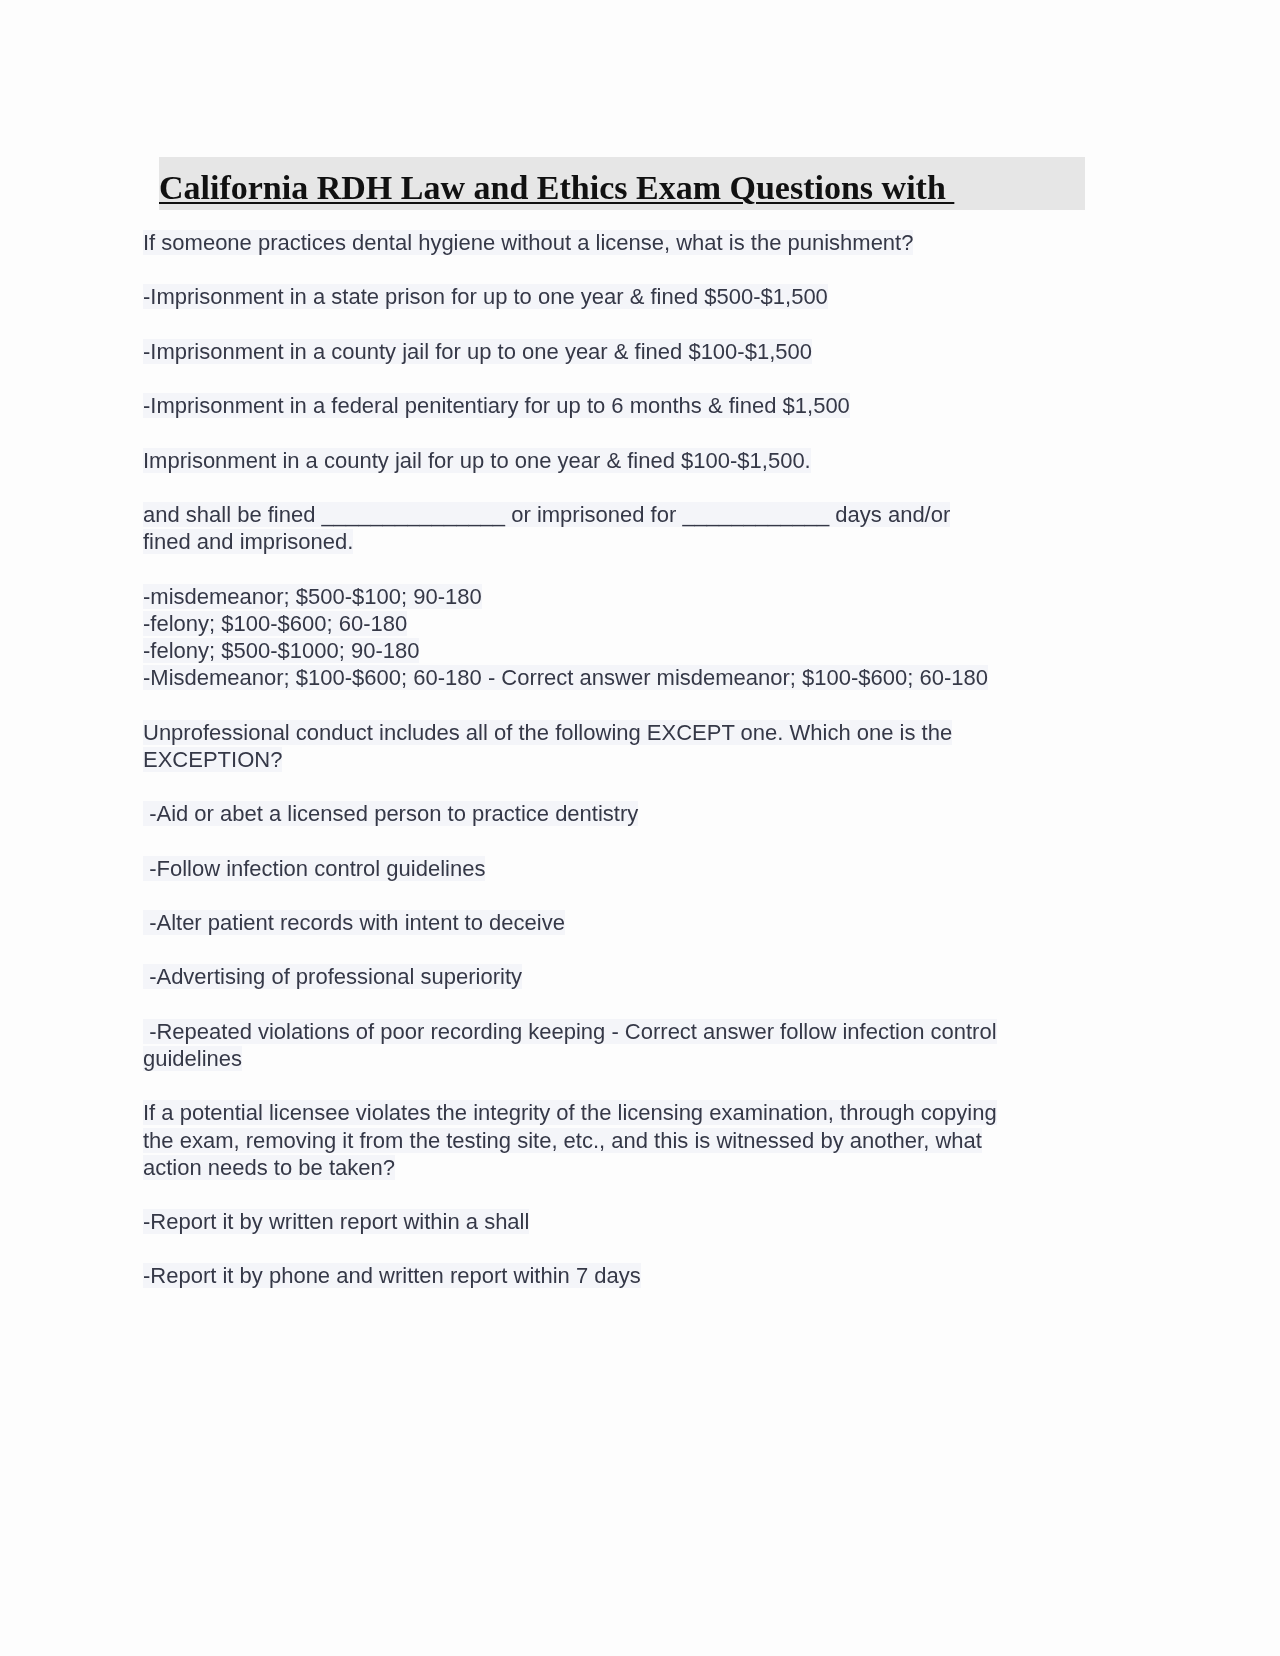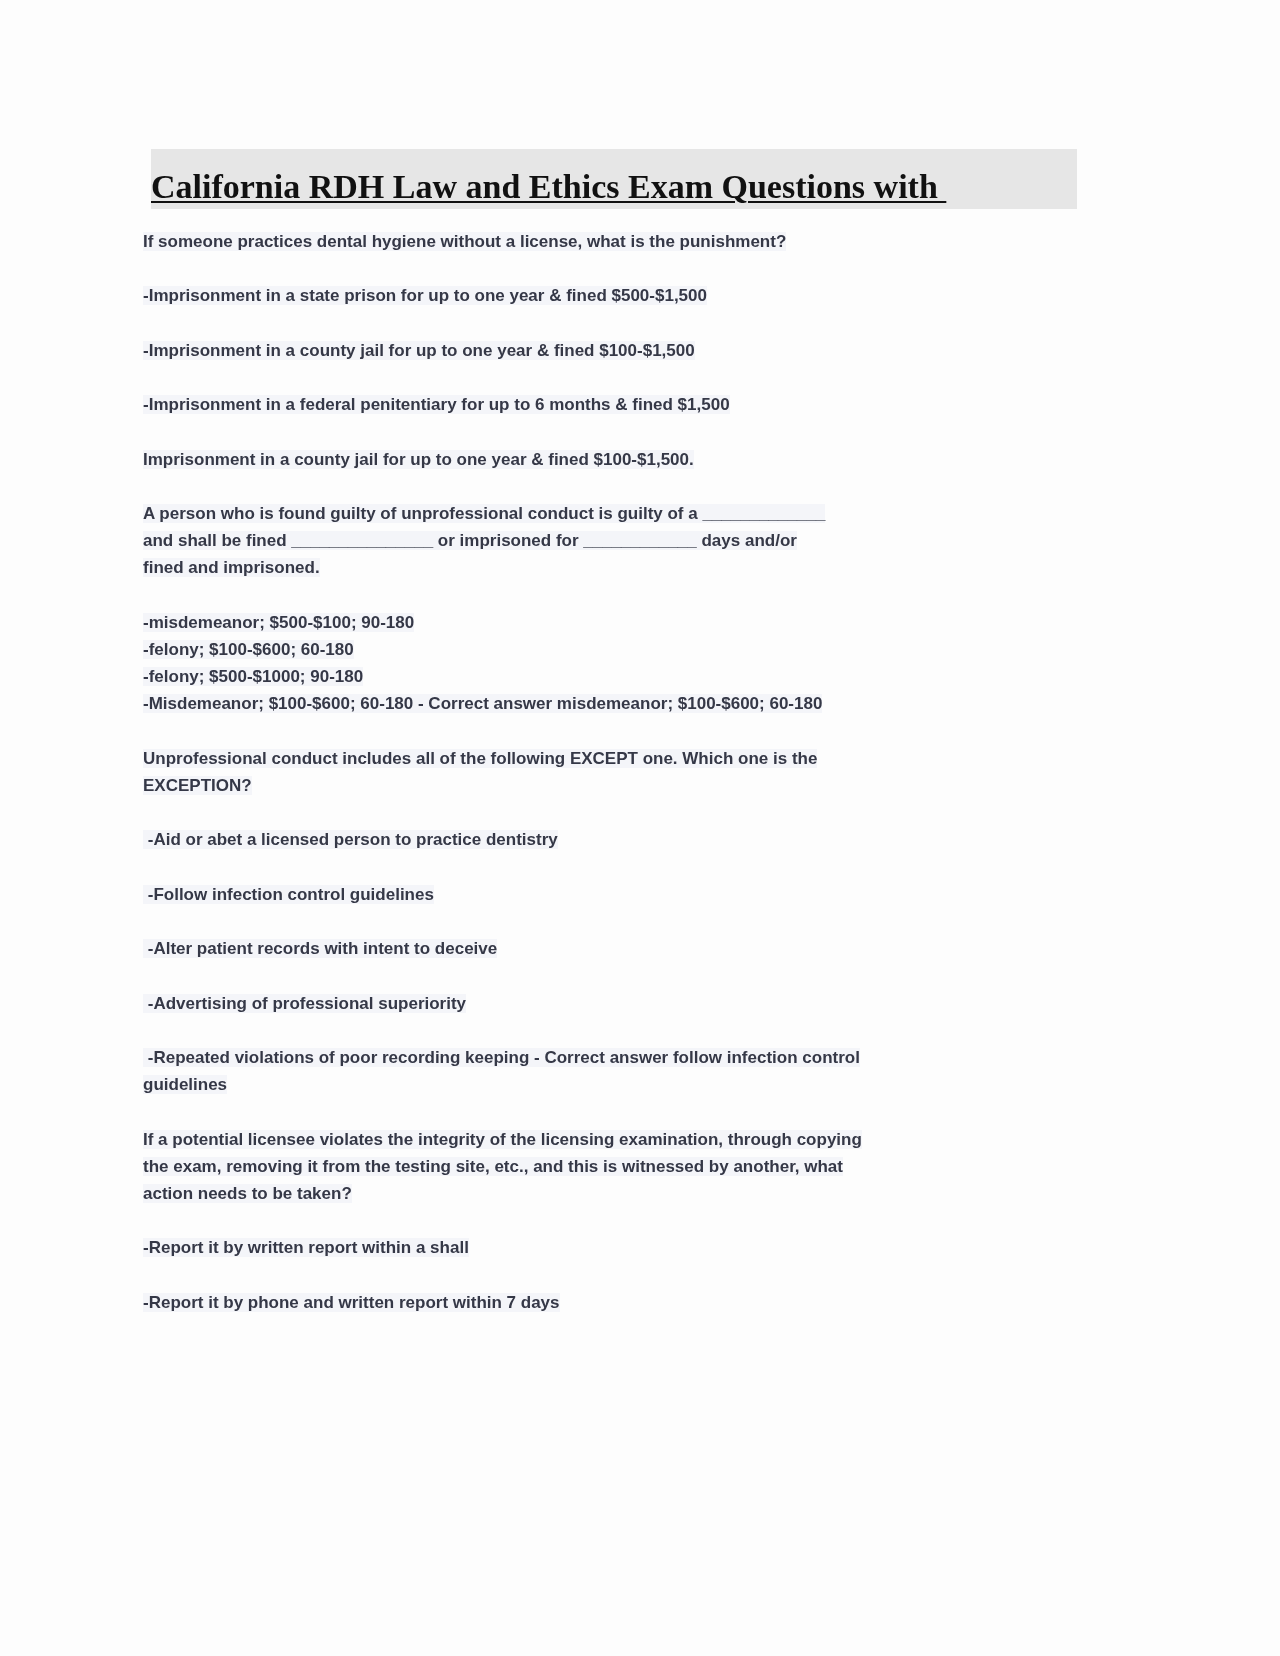--- a/index.html
+++ b/index.html
@@ -14,42 +14,41 @@
       overflow: hidden;
     }
     .page {
       position: absolute;
       left: 143px;
       top: 141px;
       width: 926px;
     }
     .title-block {
       background: #e6e6e6;
-      padding: 17px 0 2px 0;
-      margin: 8px;
+      padding: 10px 0 2px 0;
+      margin: 16px;
       width: 926px;
     }
     .title {
       font-family: "Liberation Serif", "DejaVu Serif", serif;
       font-weight: bold;
       font-size: 34px;
       line-height: 41px;
       color: #111111;
       text-decoration: underline;
       text-decoration-thickness: 2px;
       text-underline-offset: 3px;
       margin: 0;
       white-space: pre-wrap;
     }
     .body-text {
       font-family: "Liberation Sans", "DejaVu Sans", sans-serif;
-      font-size: 17px;
+      font-size: 22px;
       line-height: 27.2px;
       color: #353847;
-      font-weight: bold;
     }
     .para {
       margin: 0;
       display: block;
     }
     .hl {
       background: #f4f5f9;
       box-decoration-break: clone;
       -webkit-box-decoration-break: clone;
       white-space: pre-wrap;
@@ -84,21 +83,20 @@
     <div class="para">
       <span class="line"><span class="hl">-Imprisonment in a federal penitentiary for up to 6 months &amp; fined $1,500</span></span>
     </div>
     <div class="gap"></div>
     <div class="para">
       <span class="line"><span class="hl">Imprisonment in a county jail for up to one year &amp; fined $100-$1,500.</span></span>
     </div>
     <div class="gap"></div>
 
     <div class="para">
-      <span class="line"><span class="hl">A person who is found guilty of unprofessional conduct is guilty of a _____________</span></span>
       <span class="line"><span class="hl">and shall be fined _______________ or imprisoned for ____________ days and/or</span></span>
       <span class="line"><span class="hl">fined and imprisoned.</span></span>
     </div>
     <div class="gap"></div>
     <div class="para">
       <span class="line"><span class="hl">-misdemeanor; $500-$100; 90-180</span></span>
       <span class="line"><span class="hl">-felony; $100-$600; 60-180</span></span>
       <span class="line"><span class="hl">-felony; $500-$1000; 90-180</span></span>
       <span class="line"><span class="hl">-Misdemeanor; $100-$600; 60-180 - Correct answer misdemeanor; $100-$600; 60-180</span></span>
     </div>

